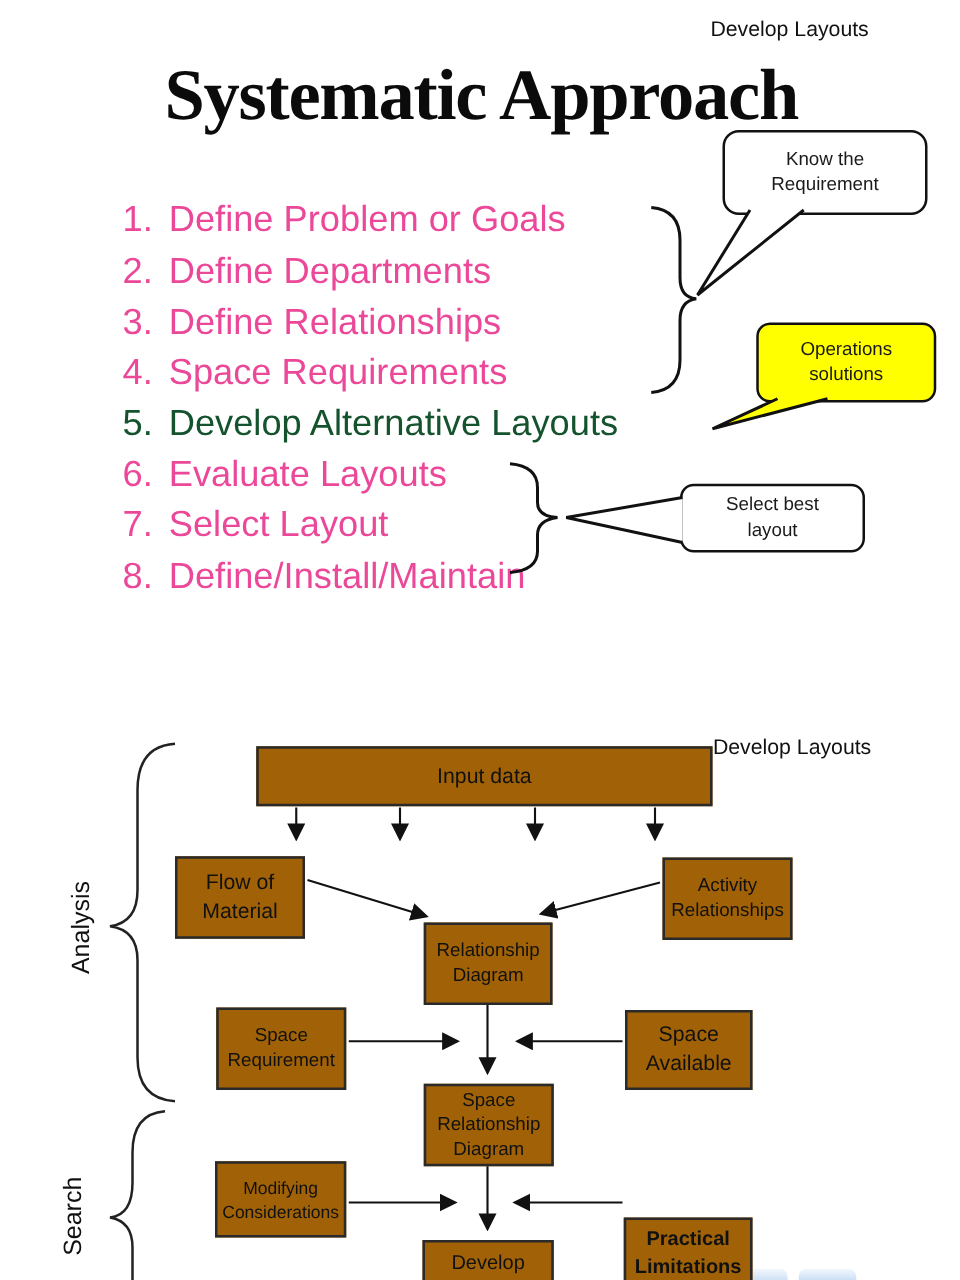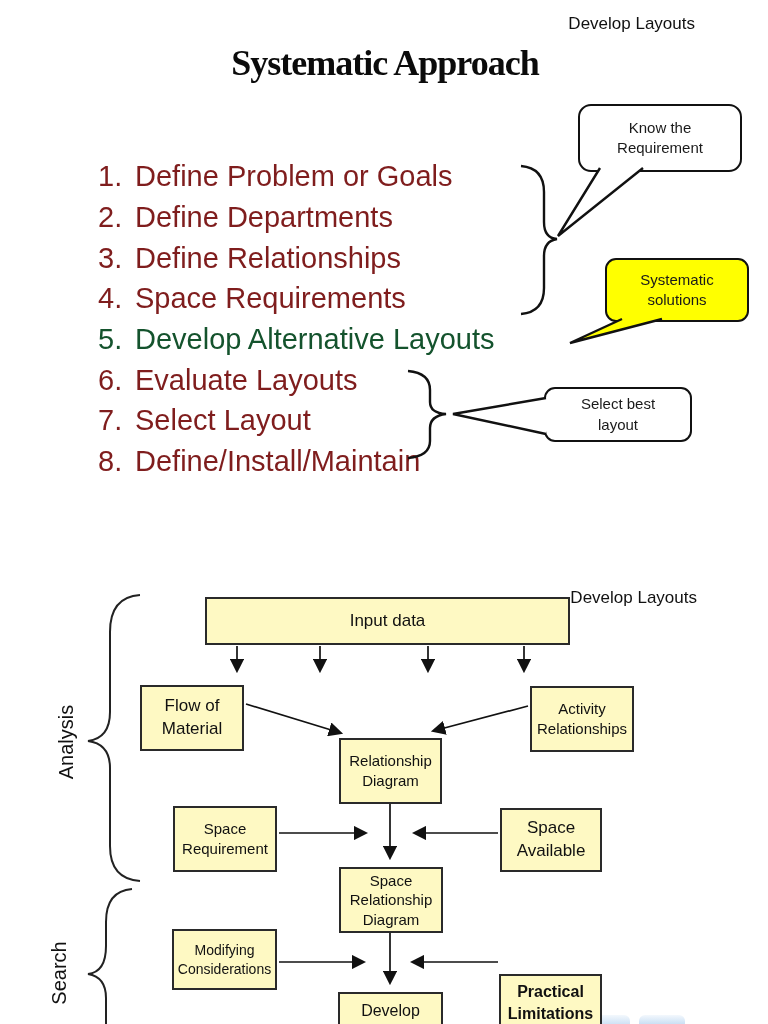--- a/index.html
+++ b/index.html
@@ -5,39 +5,39 @@
   html,body{margin:0;padding:0;background:#ffffff;}
   #page{
     position:relative;width:768px;height:1024px;overflow:hidden;
     background:#ffffff;font-family:"Liberation Sans",sans-serif;color:#1a1a1a;
   }
   .toplabel{
     position:absolute;top:14px;right:73px;font-size:17px;color:#111;
   }
   .title{
     position:absolute;left:100px;top:42px;width:570px;text-align:center;
-    font-family:"Liberation Serif",serif;font-weight:700;font-size:36px;
+    font-family:"Liberation Serif",serif;font-weight:700;font-size:58px;
     letter-spacing:-1px;color:#0b0b0b;margin:0;
   }
   .step{
     position:absolute;left:98px;white-space:nowrap;
-    font-size:29px;color:#7f1d1d;
+    font-size:29px;color:#ec4899;
   }
   .step .num{display:inline-block;width:37px;}
   .bubble{
     position:absolute;box-sizing:border-box;background:#fff;border:2.5px solid #111;
     display:flex;align-items:center;justify-content:center;text-align:center;
     font-size:15px;line-height:1.35;white-space:pre-line;z-index:2;
   }
   .bubble.know{left:578px;top:104px;width:164px;height:68px;border-radius:13px;}
   .bubble.alt{left:605px;top:258px;width:144px;height:64px;border-radius:11px;}
   .bubble.decide{left:544px;top:387px;width:148px;height:55px;border-radius:11px;}
   svg.overlay{position:absolute;left:0;top:0;z-index:4;pointer-events:none;}
   .dbox{
-    position:absolute;box-sizing:border-box;background:#fef9c3;border:2px solid #2a2a2a;
+    position:absolute;box-sizing:border-box;background:#a16207;border:2px solid #2a2a2a;
     display:flex;align-items:center;justify-content:center;text-align:center;
     white-space:pre-line;line-height:1.35;color:#111;z-index:2;
   }
   .b-input{left:205px;top:597px;width:365px;height:48px;font-size:17px;}
   .b-flow{left:140px;top:685px;width:104px;height:66px;font-size:17px;}
   .b-activity{left:530px;top:686px;width:104px;height:66px;font-size:15px;}
   .b-reldiag{left:339px;top:738px;width:103px;height:66px;font-size:15px;}
   .b-spacereq{left:173px;top:806px;width:104px;height:66px;font-size:15px;}
   .b-spaceav{left:500px;top:808px;width:102px;height:64px;font-size:17px;}
   .b-sreldiag{left:339px;top:867px;width:104px;height:66px;font-size:15px;line-height:1.3;}
@@ -71,21 +71,21 @@
   <div class="step" style="top:201px"><span class="num">2.</span><span>Define Departments</span></div>
   <div class="step" style="top:242px"><span class="num">3.</span><span>Define Relationships</span></div>
   <div class="step" style="top:282px"><span class="num">4.</span><span>Space Requirements</span></div>
   <div class="step" style="top: 323px; color: #14532d;"><span class="num">5.</span><span>Develop Alternative Layouts</span></div>
   <div class="step" style="top:364px"><span class="num">6.</span><span>Evaluate Layouts</span></div>
   <div class="step" style="top:404px"><span class="num">7.</span><span>Select Layout</span></div>
   <div class="step" style="top:445px"><span class="num">8.</span><span>Define/Install/Maintain</span></div>
 
   <div class="bubble know">Know the
 Requirement</div>
-  <div class="bubble alt" style="background: rgb(255, 255, 0);">Systematic
+  <div class="bubble alt" style="background: rgb(255, 255, 0);">Operations
 solutions</div>
   <div class="bubble decide">Select best
 layout</div>
 
   <div class="diaglabel">Develop Layouts</div>
   <div class="vlabel analysis">Analysis</div>
   <div class="vlabel search">Search</div>
 
   <div class="dbox b-input">Input data</div>
   <div class="dbox b-activity">Activity

